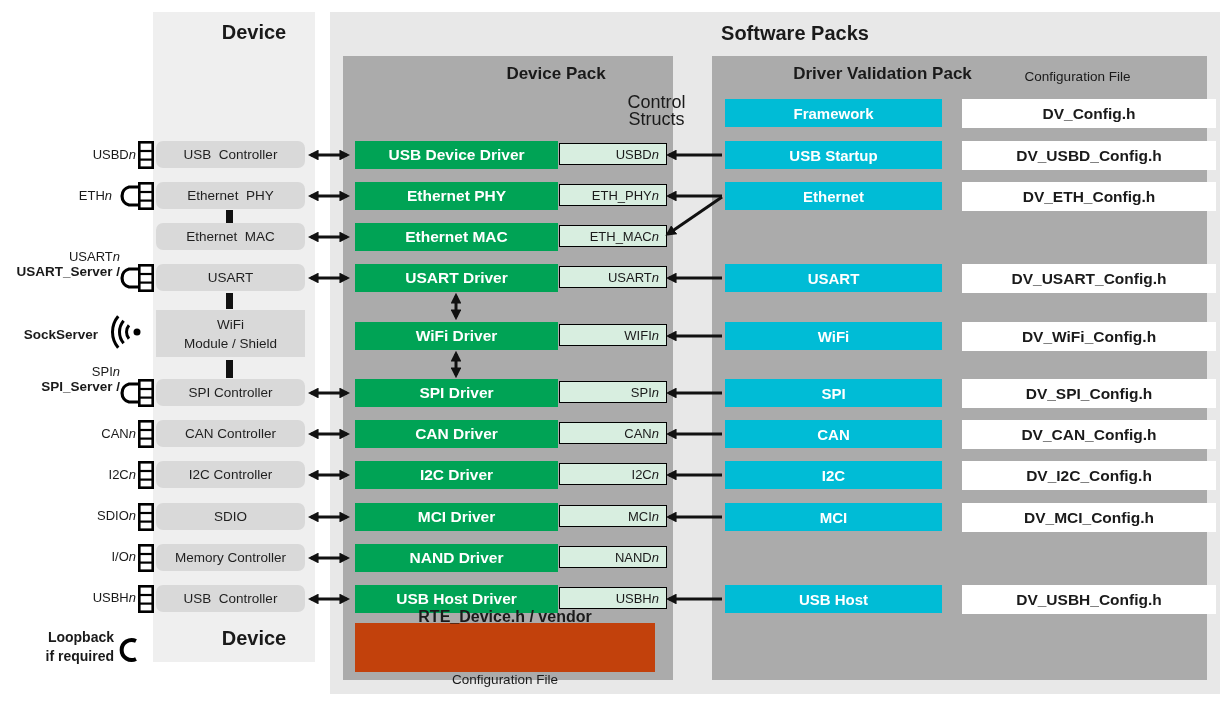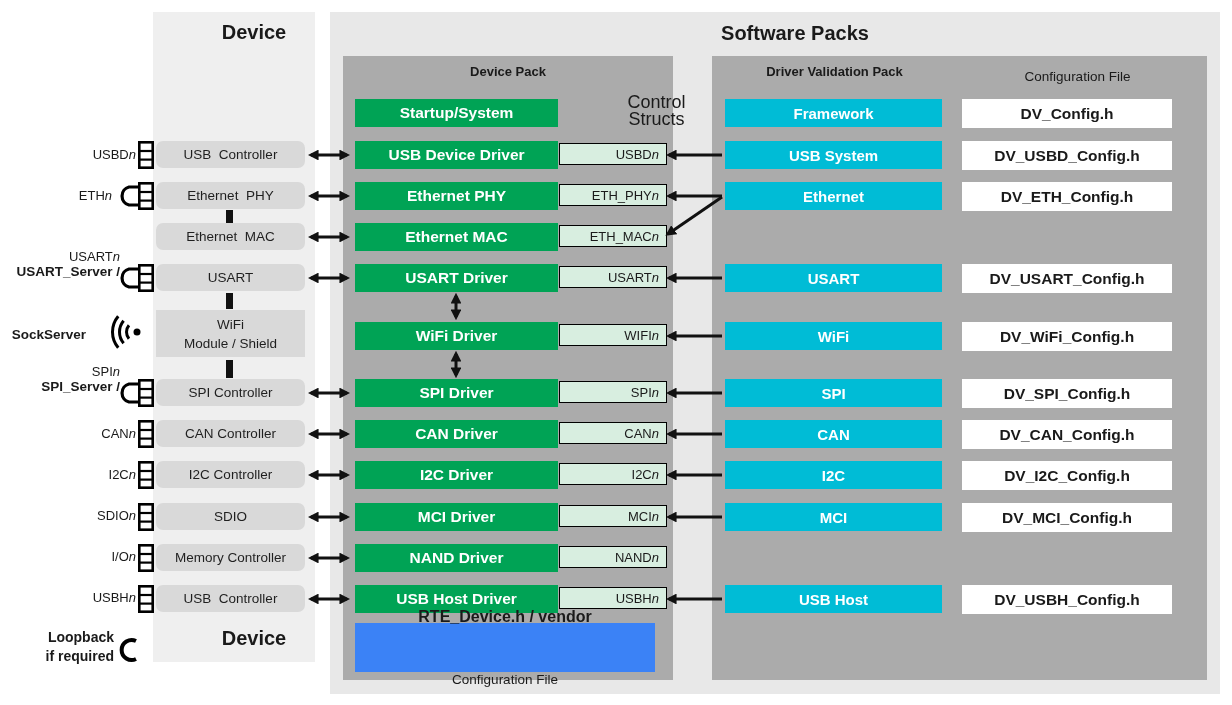--- a/index.html
+++ b/index.html
@@ -4,34 +4,34 @@
 <style>
   html,body{margin:0;padding:0;background:#fff;}
   body{font-family:"Liberation Sans", sans-serif; color:var(--text,#1a1a1a);}
   #canvas{position:relative;width:1232px;height:705px;background:#fff;overflow:hidden;}
   .abs{position:absolute;}
   .flexc{display:flex;align-items:center;justify-content:center;}
   .panel-device{background:var(--panel_device,#efefef);}
   .panel-outer{background:var(--panel_outer,#e8e8e8);}
   .panel-inner{background:var(--panel_inner,#ababab);}
   .title-main{font-size:20px;font-weight:bold;text-align:center;padding-left:20px;}
-  .pack-title{font-size:13px;font-weight:bold;text-align:center;}
+  .pack-title{font-size:17px;font-weight:bold;text-align:center;padding-left:48px;}
   .col-title{font-size:13.5px;text-align:center;}
   .ctrl-structs{font-size:18px;line-height:17px;text-align:center;padding-left:48px;}
   .devbox{left:156px;width:149px;height:27px;background:var(--device_box,#d9d9d9);color:#1f1f1f;font-size:13.5px;white-space:pre;border-radius:7px;}
   .devbox2{left:156px;width:149px;height:47px;background:var(--device_box,#d9d9d9);color:#1f1f1f;font-size:13.5px;
            display:flex;flex-direction:column;align-items:center;justify-content:center;line-height:19px;}
   .greenbox{left:355px;width:203px;height:28px;background:var(--green,#00a355);color:#fff;font-weight:bold;font-size:15.5px;}
   .structbox{left:559px;width:99px;height:20px;background:var(--light_green,#d8eee0);border:1.6px solid #000;
              font-size:13px;display:flex;align-items:center;justify-content:flex-end;padding-right:7px;box-sizing:content-box;}
   .cyanbox{left:725px;width:217px;height:28px;background:var(--cyan,#00bcd6);color:#fff;font-weight:bold;font-size:15px;}
-  .cfgbox{left:962px;width:210px;height:29px;background:#fff;font-weight:bold;font-size:15.5px;}
+  .cfgbox{left:962px;width:254px;height:29px;background:#fff;font-weight:bold;font-size:15.5px;}
   .leftlab{font-size:13px;text-align:right;}
   .leftlab-bold{font-size:13.5px;font-weight:bold;}
-  .rtebox{background:#3b82f6;display:flex;flex-direction:column;align-items:center;justify-content:center;gap:44px;}
+  .rtebox{background:#c2410c;display:flex;flex-direction:column;align-items:center;justify-content:center;gap:44px;}
   .rte1{font-size:16px;font-weight:bold;line-height:20px;}
   .rte2{font-size:13.5px;line-height:17px;}
   .note{font-size:14px;font-weight:bold;line-height:19px;text-align:right;}
   svg.overlay{position:absolute;left:0;top:0;pointer-events:none;}
   .a2{stroke:var(--arrow,#111);stroke-width:3;marker-start:url(#ah);marker-end:url(#ah);}
   .a1{stroke:var(--arrow,#111);stroke-width:3;marker-end:url(#ah);}
   .dash{fill:var(--arrow,#111);}
   i{font-style:italic;}
 </style>
 </head>
@@ -53,21 +53,21 @@
     <div>Control</div>
     <div>Structs</div>
   </div>
 
   <div class="abs leftlab" style="left:40px;top:147px;width:96px"><span>USBD</span><i>n</i></div>
   <div class="abs leftlab" style="left:20px;top:188px;width:92px"><span>ETH</span><i>n</i></div>
   <div class="abs leftlab" style="left:8px;top:249px;width:112px">
     <div><span>USART</span><i>n</i></div>
     <div class="leftlab-bold">USART_Server /</div>
   </div>
-  <div class="abs leftlab leftlab-bold" style="left:2px;top:327px;width:84px">SockServer</div>
+  <div class="abs leftlab leftlab-bold" style="left:14px;top:327px;width:84px">SockServer</div>
   <div class="abs leftlab" style="left:8px;top:364px;width:112px">
     <div><span>SPI</span><i>n</i></div>
     <div class="leftlab-bold">SPI_Server /</div>
   </div>
   <div class="abs leftlab" style="left:40px;top:426px;width:96px"><span>CAN</span><i>n</i></div>
   <div class="abs leftlab" style="left:40px;top:467px;width:96px"><span>I2C</span><i>n</i></div>
   <div class="abs leftlab" style="left:40px;top:508px;width:96px"><span>SDIO</span><i>n</i></div>
   <div class="abs leftlab" style="left:40px;top:549px;width:96px"><span>I/O</span><i>n</i></div>
   <div class="abs leftlab" style="left:40px;top:590px;width:96px"><span>USBH</span><i>n</i></div>
 
@@ -151,21 +151,20 @@
   <div class="abs flexc title-main" style="left:153px;top:616px;width:162px;height:44px">Device</div>
 
   <div class="abs note" style="left:10px;top:628px;width:104px">
     <div>Loopback</div>
     <div>if required</div>
   </div>
   <svg class="abs" style="left:116px;top:636px" width="24" height="28">
       <path d="M20 5 A10 10 0 1 0 20 23" fill="none" stroke="#000" stroke-width="4"></path>
     </svg>
 
-  <div class="abs flexc greenbox" style="top:99px">Startup/System</div>
   <div class="abs flexc greenbox" style="top:141px">USB Device Driver</div>
   <div class="abs flexc greenbox" style="top:182px">Ethernet PHY</div>
   <div class="abs flexc greenbox" style="top:223px">Ethernet MAC</div>
   <div class="abs flexc greenbox" style="top:264px">USART Driver</div>
   <div class="abs flexc greenbox" style="top:322px">WiFi Driver</div>
   <div class="abs flexc greenbox" style="top:379px">SPI Driver</div>
   <div class="abs flexc greenbox" style="top:420px">CAN Driver</div>
   <div class="abs flexc greenbox" style="top:461px">I2C Driver</div>
   <div class="abs flexc greenbox" style="top:544px">NAND Driver</div>
   <div class="abs flexc greenbox" style="top:503px">MCI Driver</div>
@@ -215,21 +214,21 @@
       <span>USBH</span>
       <i>n</i>
     </div>
 
   <div class="abs rtebox" style="left:355px;top:623px;width:300px;height:49px">
     <div class="rte1">RTE_Device.h / vendor</div>
     <div class="rte2">Configuration File</div>
   </div>
 
   <div class="abs flexc cyanbox" style="top:99px">Framework</div>
-  <div class="abs flexc cyanbox" style="top:141px">USB System</div>
+  <div class="abs flexc cyanbox" style="top:141px">USB Startup</div>
   <div class="abs flexc cyanbox" style="top:182px">Ethernet</div>
   <div class="abs flexc cyanbox" style="top:264px">USART</div>
   <div class="abs flexc cyanbox" style="top:322px">WiFi</div>
   <div class="abs flexc cyanbox" style="top:379px">SPI</div>
   <div class="abs flexc cyanbox" style="top:420px">CAN</div>
   <div class="abs flexc cyanbox" style="top:461px">I2C</div>
   <div class="abs flexc cyanbox" style="top:503px">MCI</div>
   <div class="abs flexc cyanbox" style="top:585px">USB Host</div>
 
   <div class="abs flexc cfgbox" style="top:99px">DV_Config.h</div>

